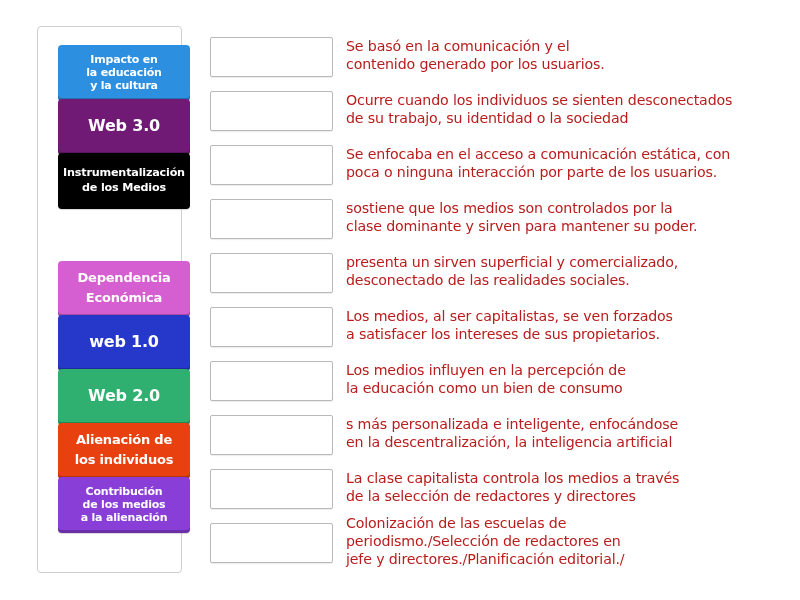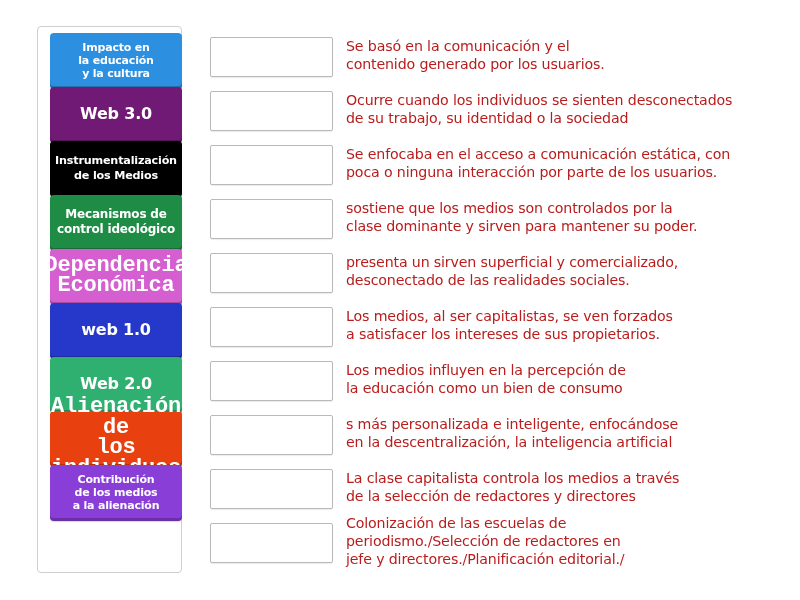--- a/index.html
+++ b/index.html
@@ -7,31 +7,31 @@
     width: 800px; height: 600px; background: #ffffff;
     position: relative; overflow: hidden;
     font-family: "DejaVu Sans", "Liberation Sans", sans-serif;
   }
   .tile-panel {
     position: absolute; left: 37px; top: 26px; width: 145px; height: 547px;
     border: 1px solid #cfcfcf; border-radius: 4px; background: #fff;
     box-sizing: border-box;
   }
   .tile {
-    position: absolute; left: 12px; width: 132px; height: 56px;
+    position: absolute; left: 20px; width: 132px; height: 56px;
     border-radius: 4px; color: #fff; font-weight: bold;
     display: flex; align-items: center; justify-content: center; text-align: center;
     box-shadow: inset 0 -3px 0 rgba(0,0,0,0.22), 0 1px 1px rgba(0,0,0,0.15);
     cursor: grab; box-sizing: border-box; padding: 0 2px 2px 2px;
-    white-space: pre-line; letter-spacing: -0.2px;
+    white-space: pre-line; letter-spacing: -0.2px; margin-top: 12px;
   }
   .tile.s { font-size: 11px; line-height: 13px; }
   .tile.m { font-size: 12px; line-height: 15px; }
   .tile.l { font-size: 16px; line-height: 20px; }
-  .tile.xl { font-size: 22px; line-height: 20.5px; font-family: Liberation Mono, monospace; }
+  .tile.xl { font-size: 13px; line-height: 20.5px; }
   .drop {
     position: absolute; left: 210px; width: 123px; height: 40px;
     border: 1px solid #b9b9b9; border-radius: 2px; background: #fff;
     box-sizing: border-box;
     box-shadow: 0 1px 1px rgba(0,0,0,0.08);
   }
   .desc {
     position: absolute; left: 346px; width: 430px;
     font-size: 14.2px; line-height: 18px; color: #b91c1c;
     white-space: pre-line; letter-spacing: -0.15px;
@@ -40,22 +40,20 @@
 </head>
 <body>
 
 <div class="tile-panel">
   <div class="tile s" style="top:6px;background:#2d8fe0">Impacto en
 la educación
 y la cultura</div>
   <div class="tile l" style="top:60px;background:#701a75">Web 3.0</div>
   <div class="tile m" style="top:114px;background:#000000;font-size:11.2px">Instrumentalización
 de los Medios</div>
-  <div class="tile m" style="top:168px;background:#1e8c45">Mecanismos de
-control ideológico</div>
   <div class="tile xl" style="top:222px;background:#d55fd0">Dependencia
 Económica</div>
   <div class="tile l" style="top:276px;background:#2638c9">web 1.0</div>
   <div class="tile l" style="top:330px;background:#2fb070">Web 2.0</div>
   <div class="tile xl" style="top:384px;background:#e8400e">Alienación de
 los individuos</div>
   <div class="tile s" style="top:438px;background:#8a3ed8">Contribución
 de los medios
 a la alienación</div>
 </div>

